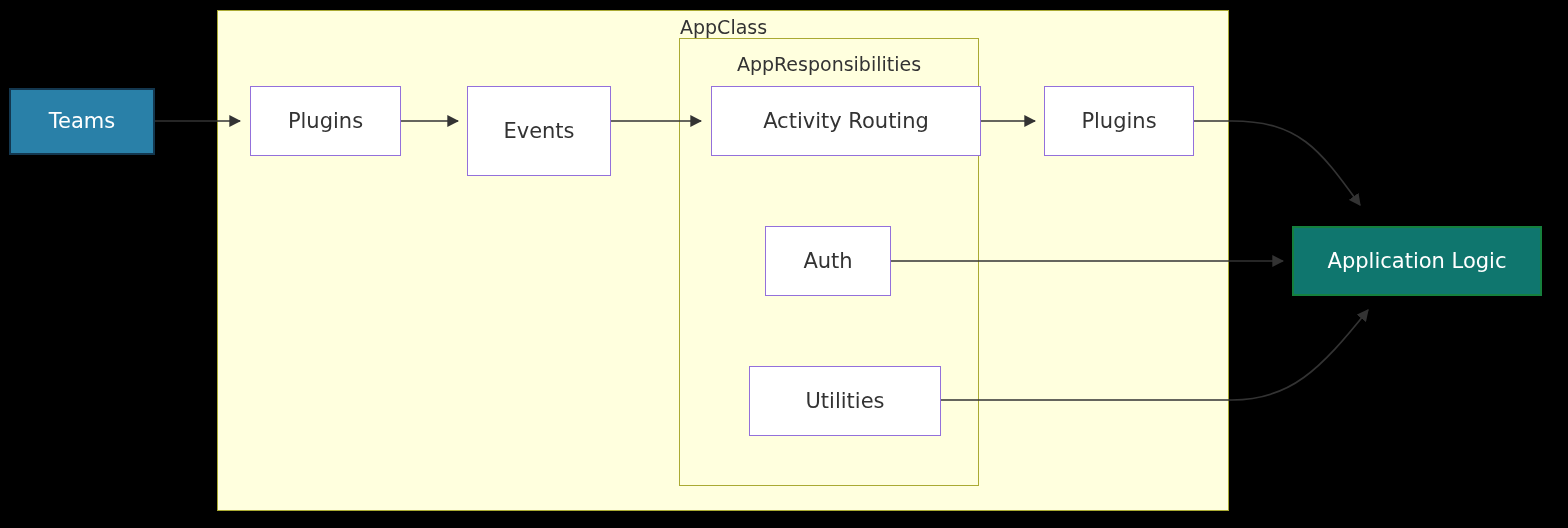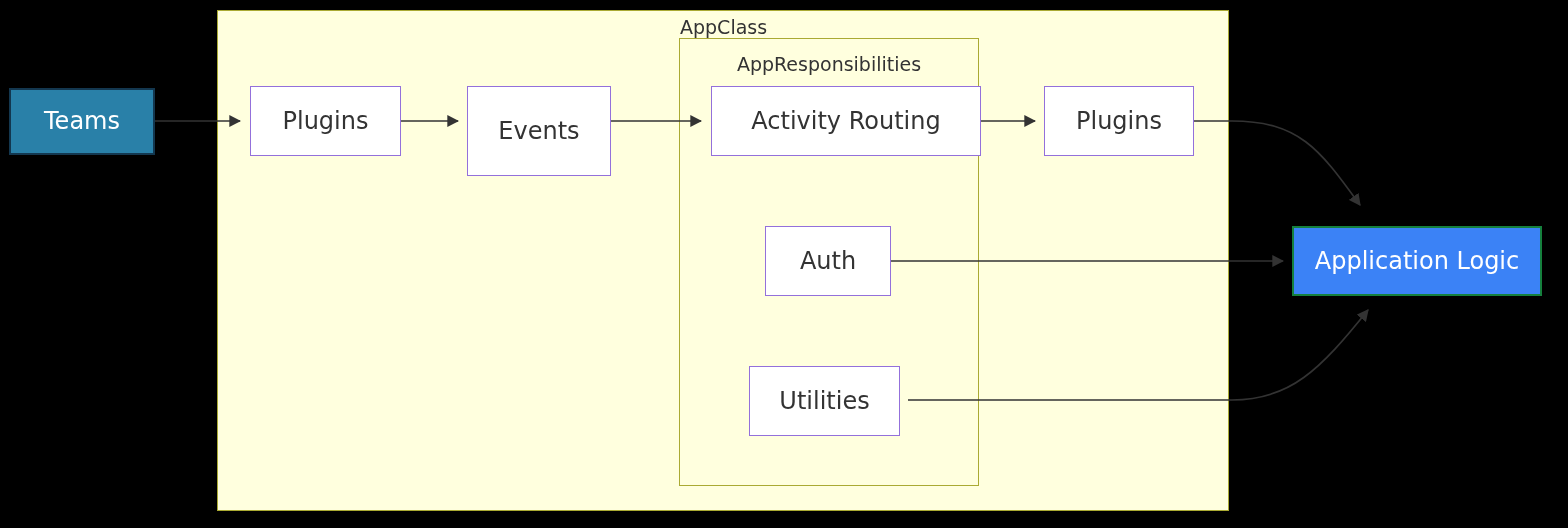--- a/index.html
+++ b/index.html
@@ -37,35 +37,35 @@
     white-space: nowrap;
   }
   
   .node {
     position: absolute;
     box-sizing: border-box;
     display: flex;
     align-items: center;
     justify-content: center;
     text-align: center;
-    font-size: 24px;
+    font-size: 21px;
     line-height: 23px;
   }
   .node-default {
     background: #ffffff;
     border: 1.6px solid #9370DB;
     color: #333333;
   }
   .node-teams {
     background: #2980A8;
     border: 2.4px solid #13374F;
     color: #FFFFFF;
   }
   .node-applogic {
-    background: #3b82f6;
+    background: #0f766e;
     border: 2.4px solid #15803D;
     color: #FFFFFF;
   }
   
   .edge-layer {
     position: absolute;
     left: 0;
     top: 0;
     width: 1568px;
     height: 528px;
@@ -124,21 +124,21 @@
   </div>
 
   <div class="node node-default" style="left:1044px; top:86px; width:150px; height:70px;">
     <span>Plugins</span>
   </div>
 
   <div class="node node-default" style="left:765px; top:226px; width:126px; height:70px;align-items:center;">
     <span>Auth</span>
   </div>
 
-  <div class="node node-default" style="left:749px; top:366px; width:151px; height:70px;">
+  <div class="node node-default" style="left:749px; top:366px; width:192px; height:70px;">
     <span>Utilities</span>
   </div>
 
   <div class="node node-applogic" style="left:1292px; top:226px; width:250px; height:70px;">
     <span>Application Logic</span>
   </div>
 
 </div>
 
 </body></html>

